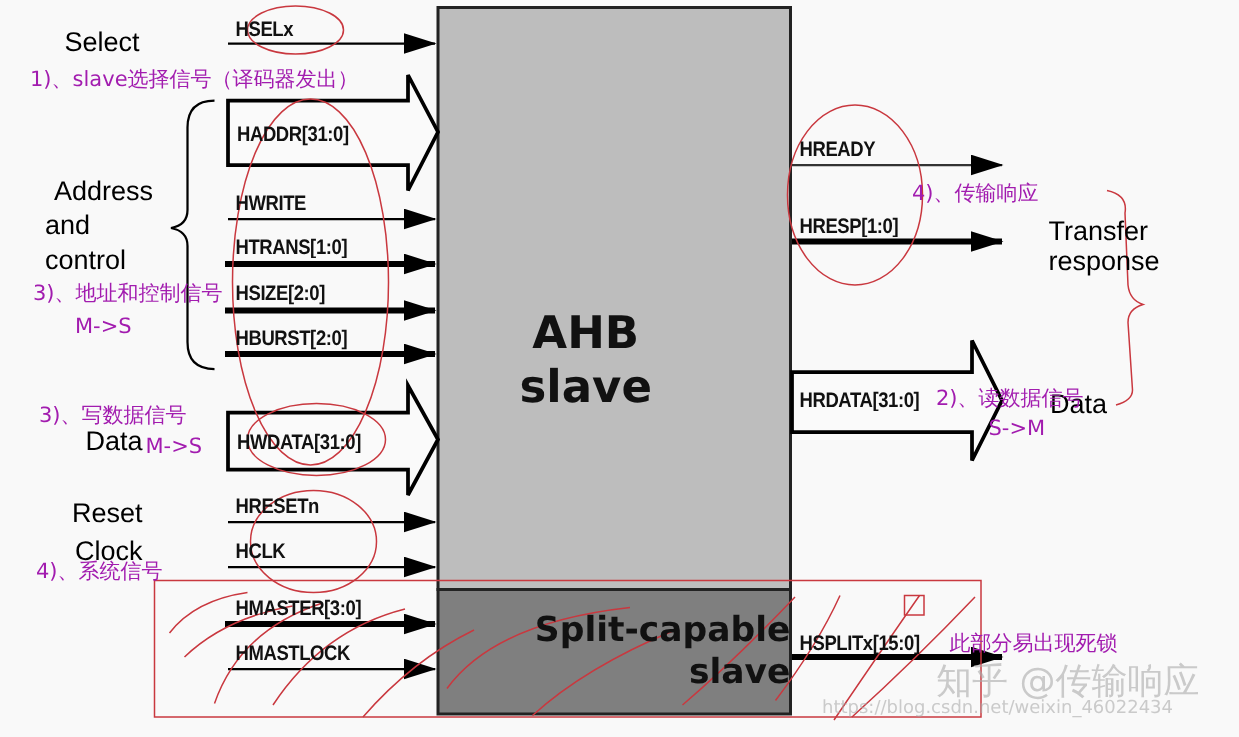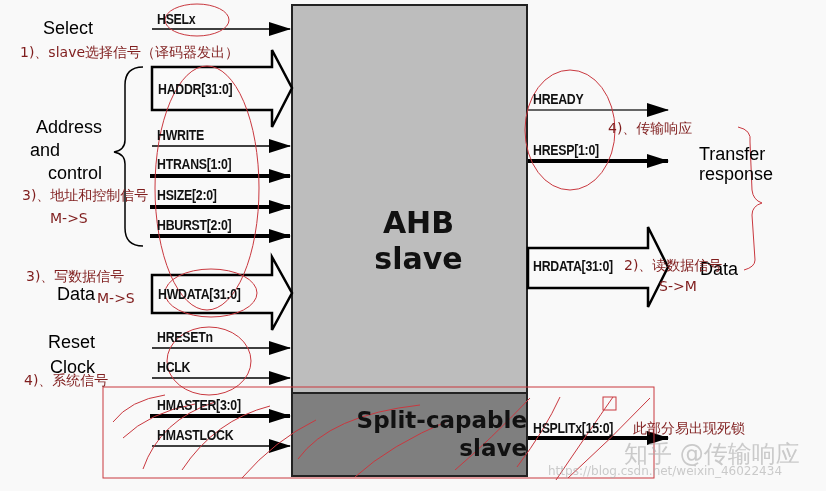--- a/index.html
+++ b/index.html
@@ -1,19 +1,19 @@
 <!DOCTYPE html>
 <html><head>
   <meta charset="utf-8">
   <style>
     html, body { margin: 0; padding: 0; }
     body { width: 826px; height: 491px; background: #f9f9f9; position: relative; overflow: hidden; font-family: "Liberation Sans", sans-serif; }
     .sig { position: absolute; font-family: "Liberation Sans", sans-serif; font-weight: bold; font-size: 14px; color: #111; transform: scaleX(0.88); transform-origin: left center; white-space: nowrap; letter-spacing: -0.3px; }
     .grp { position: absolute; font-family: "Liberation Sans", sans-serif; font-size: 18px; color: #000000; white-space: nowrap; line-height: 23px; }
-    .note { position: absolute; font-family: "DejaVu Sans", sans-serif; font-size: 14px; color: #7f1d1d; white-space: nowrap; text-align: right; }
+    .note { position: absolute; font-family: "DejaVu Sans", sans-serif; font-size: 14px; color: #a21caf; white-space: nowrap; text-align: right; }
     .slave-title { position: absolute; font-family: "DejaVu Sans", sans-serif; font-weight: bold; color: #111; text-align: center; line-height: 36px; font-size: 30px; }
     .split-title { position: absolute; font-family: "DejaVu Sans", sans-serif; font-weight: bold; color: #111; text-align: right; line-height: 28px; font-size: 23px; }
     .wm { position: absolute; font-family: "DejaVu Sans", sans-serif; color: rgba(170,170,170,0.6); white-space: nowrap; }
     svg.layer { position: absolute; left: 0; top: 0; }
   </style>
 </head>
 <body>
 
 <svg class="layer" width="826" height="491" viewBox="0 0 826 491">
   <defs>
@@ -71,21 +71,21 @@
     <path d="M455,470 Q490,440 530,398"></path>
     <path d="M517,467 Q545,430 560,397"></path>
     <path d="M556,480 Q590,430 613,397"></path>
     <path d="M568,478 Q610,440 650,398"></path>
   </g>
 </svg>
 
 <div class="grp" style="left:43px; top:17px;">Select</div>
 <div class="grp" style="left:30px; top:116px; text-align:right; width:72px;">Address</div>
 <div class="grp" style="left:30px; top:139px; width:72px;">and</div>
-<div class="grp" style="left:30px; top:162px; text-align:right; width:72px;">control</div>
+<div class="grp" style="left:30px; top:162px; width:72px;">control</div>
 <div class="grp" style="left:57px; top:283px;">Data</div>
 <div class="grp" style="left:48px; top:331px;">Reset</div>
 <div class="grp" style="left:50px; top:356px;">Clock</div>
 
 <div class="grp" style="left:699px; top:143px;">Transfer</div>
 <div class="grp" style="left:699px; top:163px;">response</div>
 <div class="grp" style="left:700px; top:258px;">Data</div>
 
 <div class="sig" style="left:157px; top:11px;">HSELx</div>
 <div class="sig" style="left:158px; top:81px;">HADDR[31:0]</div>
@@ -97,21 +97,21 @@
 <div class="sig" style="left:157px; top:329px;">HRESETn</div>
 <div class="sig" style="left:157px; top:359px;">HCLK</div>
 <div class="sig" style="left:157px; top:397px;">HMASTER[3:0]</div>
 <div class="sig" style="left:157px; top:427px;">HMASTLOCK</div>
 
 <div class="sig" style="left:533px; top:91px;">HREADY</div>
 <div class="sig" style="left:533px; top:142px;">HRESP[1:0]</div>
 <div class="sig" style="left:533px; top:258px;">HRDATA[31:0]</div>
 <div class="sig" style="left:533px; top:420px;">HSPLITx[15:0]</div>
 
-<div class="slave-title" style="left:292px; top:205px; width:197px;padding-left:28px;">
+<div class="slave-title" style="left:292px; top:205px; width:197px;">
   <div>AHB</div>
   <div>slave</div>
 </div>
 <div class="split-title" style="left:292px; top:406px; width:235px;">
   <div>Split-capable</div>
   <div>slave</div>
 </div>
 
 <div class="note" style="left:20px; top:44px;">1)、slave选择信号（译码器发出）</div>
 <div class="note" style="left:22px; top:187px;">3)、地址和控制信号</div>

